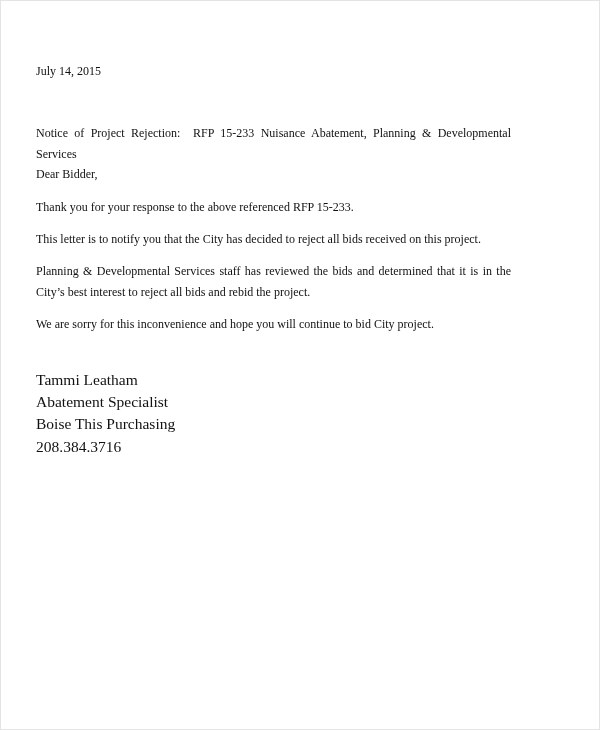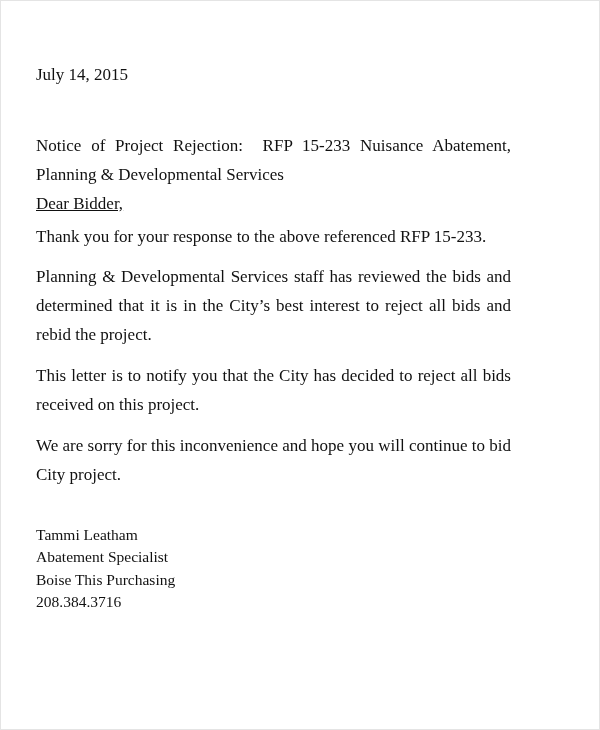--- a/index.html
+++ b/index.html
@@ -11,34 +11,33 @@
     background: #ffffff;
     font-family: "Liberation Serif", "DejaVu Serif", serif;
     color: #111111;
     border: 1px solid #e4e4e4;
     overflow: hidden;
   }
   .page {
     padding: 60px 88px 40px 35px;
   }
   .text-line, .para {
-    font-size: 17px;
+    font-size: 12px;
     line-height: 1.7;
     color: #111111;
   }
   .date-line {
     margin-bottom: 42px;
   }
   .subject-line {
     white-space: pre-wrap;
     text-align: justify;
   }
   .salutation-line {
-    margin-bottom: 4px;
-    text-decoration: underline;
+    margin-bottom: 12px;
   }
   .para {
     text-align: justify;
     margin-bottom: 12px;
   }
   .signature-block {
     margin-top: 34px;
     font-family: Liberation Serif, serif;
   }
   .signature-block .sig-line {
@@ -53,23 +52,23 @@
 <div class="page">
 
   <div class="text-line date-line">July 14, 2015</div>
 
   <div class="text-line subject-line">Notice of Project Rejection:  RFP 15-233 Nuisance Abatement, Planning &amp; Developmental Services</div>
 
   <div class="text-line salutation-line">Dear Bidder,</div>
 
   <p class="para">Thank you for your response to the above referenced RFP 15-233.</p>
 
+  <p class="para">This letter is to notify you that the City has decided to reject all bids received on this project.</p>
+
   <p class="para">Planning &amp; Developmental Services staff has reviewed the bids and determined that it is in the City’s best interest to reject all bids and rebid the project.</p>
-
-  <p class="para">This letter is to notify you that the City has decided to reject all bids received on this project.</p>
 
   <p class="para">We are sorry for this inconvenience and hope you will continue to bid City project.</p>
 
 
   <div class="signature-block">
     <div class="sig-line">Tammi Leatham</div>
     <div class="sig-line">Abatement Specialist</div>
     <div class="sig-line">Boise This Purchasing</div>
     <div class="sig-line">208.384.3716</div>
   </div>

